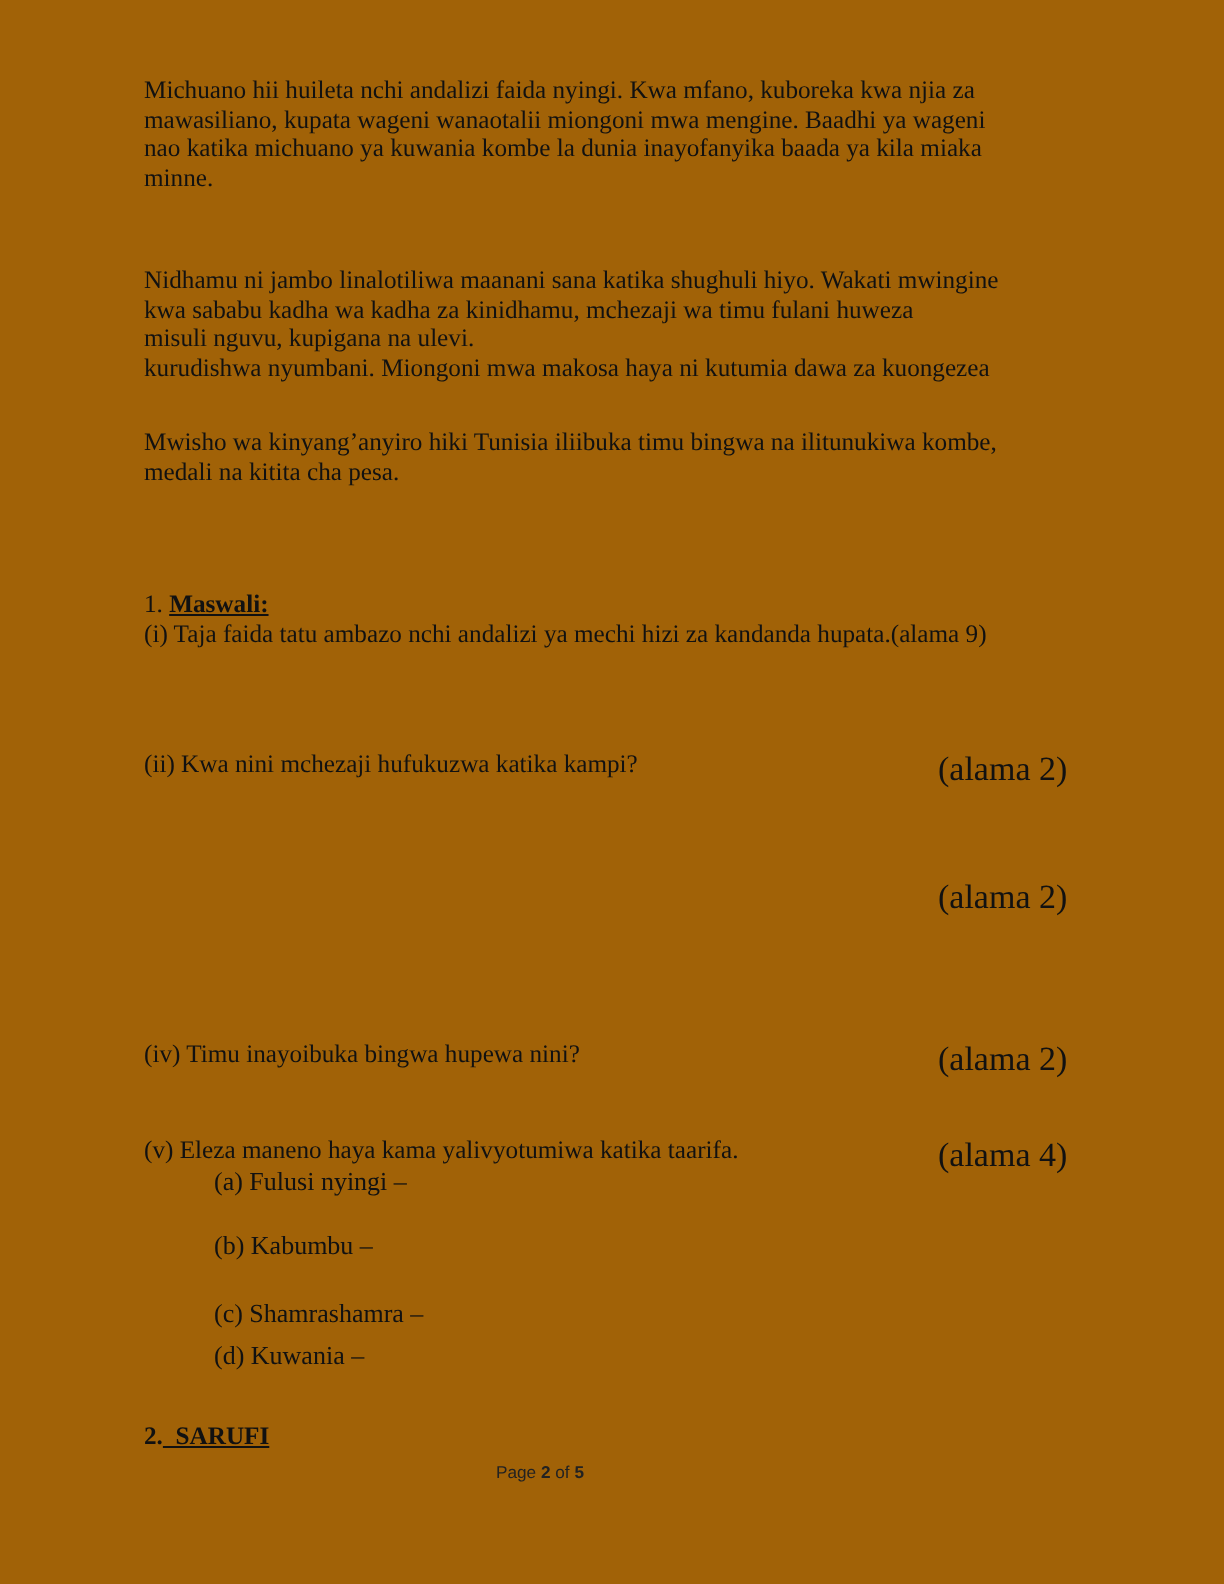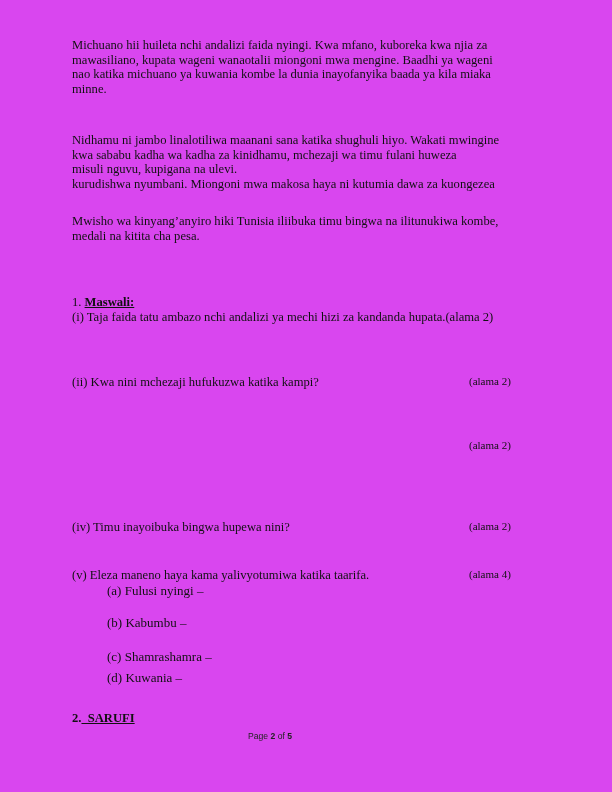--- a/index.html
+++ b/index.html
@@ -1,23 +1,23 @@
 <!DOCTYPE html>
 <html><head>
 <meta charset="utf-8">
 <style>
   html, body { margin: 0; padding: 0; background: #ffffff; }
   body { width: 612px; height: 792px; position: relative; overflow: hidden;
          font-family: "Liberation Serif", serif; color: #111; }
-  .page { position: absolute; left: 0; top: 0; width: 612px; height: 792px; background: #d946ef; }
+  .page { position: absolute; left: 0; top: 0; width: 612px; height: 792px; background: #a16207; }
   .para { position: absolute; left: 72px; width: 490px; font-size: 12.6px; line-height: 14.6px; margin: 0; }
   .line { display: block; white-space: nowrap; }
   .abs { position: absolute; font-size: 12.6px; line-height: 14.6px; white-space: nowrap; }
   .bold-u { font-weight: bold; text-decoration: underline; }
-  .marks { position: absolute; left: 469px; font-size: 11px; white-space: nowrap; }
+  .marks { position: absolute; left: 469px; font-size: 17px; white-space: nowrap; }
   .sub { position: absolute; left: 107px; font-size: 13px; white-space: nowrap; }
   .footer { position: absolute; left: 0; width: 540px; top: 731px; text-align: center;
             font-family: "Liberation Sans", sans-serif; font-size: 8.6px; color: #222; }
   .footer b { font-weight: bold; }
 </style>
 </head>
 <body>
 
 <div class="page">
 
@@ -38,21 +38,21 @@
   <div class="para" style="top:214px;">
     <span class="line">Mwisho wa kinyang’anyiro hiki Tunisia iliibuka timu bingwa na ilitunukiwa kombe,</span>
     <span class="line">medali na kitita cha pesa.</span>
   </div>
 
   <div class="abs" style="left:72px; top:295px;">
     <span>1. </span><span class="bold-u">Maswali:</span>
   </div>
 
   <div class="abs" style="left:72px; top:310px;">
-    <span>(i)  Taja faida tatu ambazo nchi andalizi ya mechi hizi za kandanda hupata.(alama 2)</span>
+    <span>(i)  Taja faida tatu ambazo nchi andalizi ya mechi hizi za kandanda hupata.(alama 9)</span>
   </div>
 
   <div class="abs" style="left:72px; top:375px;">
     <span>(ii)  Kwa nini mchezaji hufukuzwa katika kampi?</span>
   </div>
   <div class="marks" style="top:375px;">(alama 2)</div>
 
   <div class="marks" style="top:439px;">(alama 2)</div>
 
   <div class="abs" style="left:72px; top:520px;">

